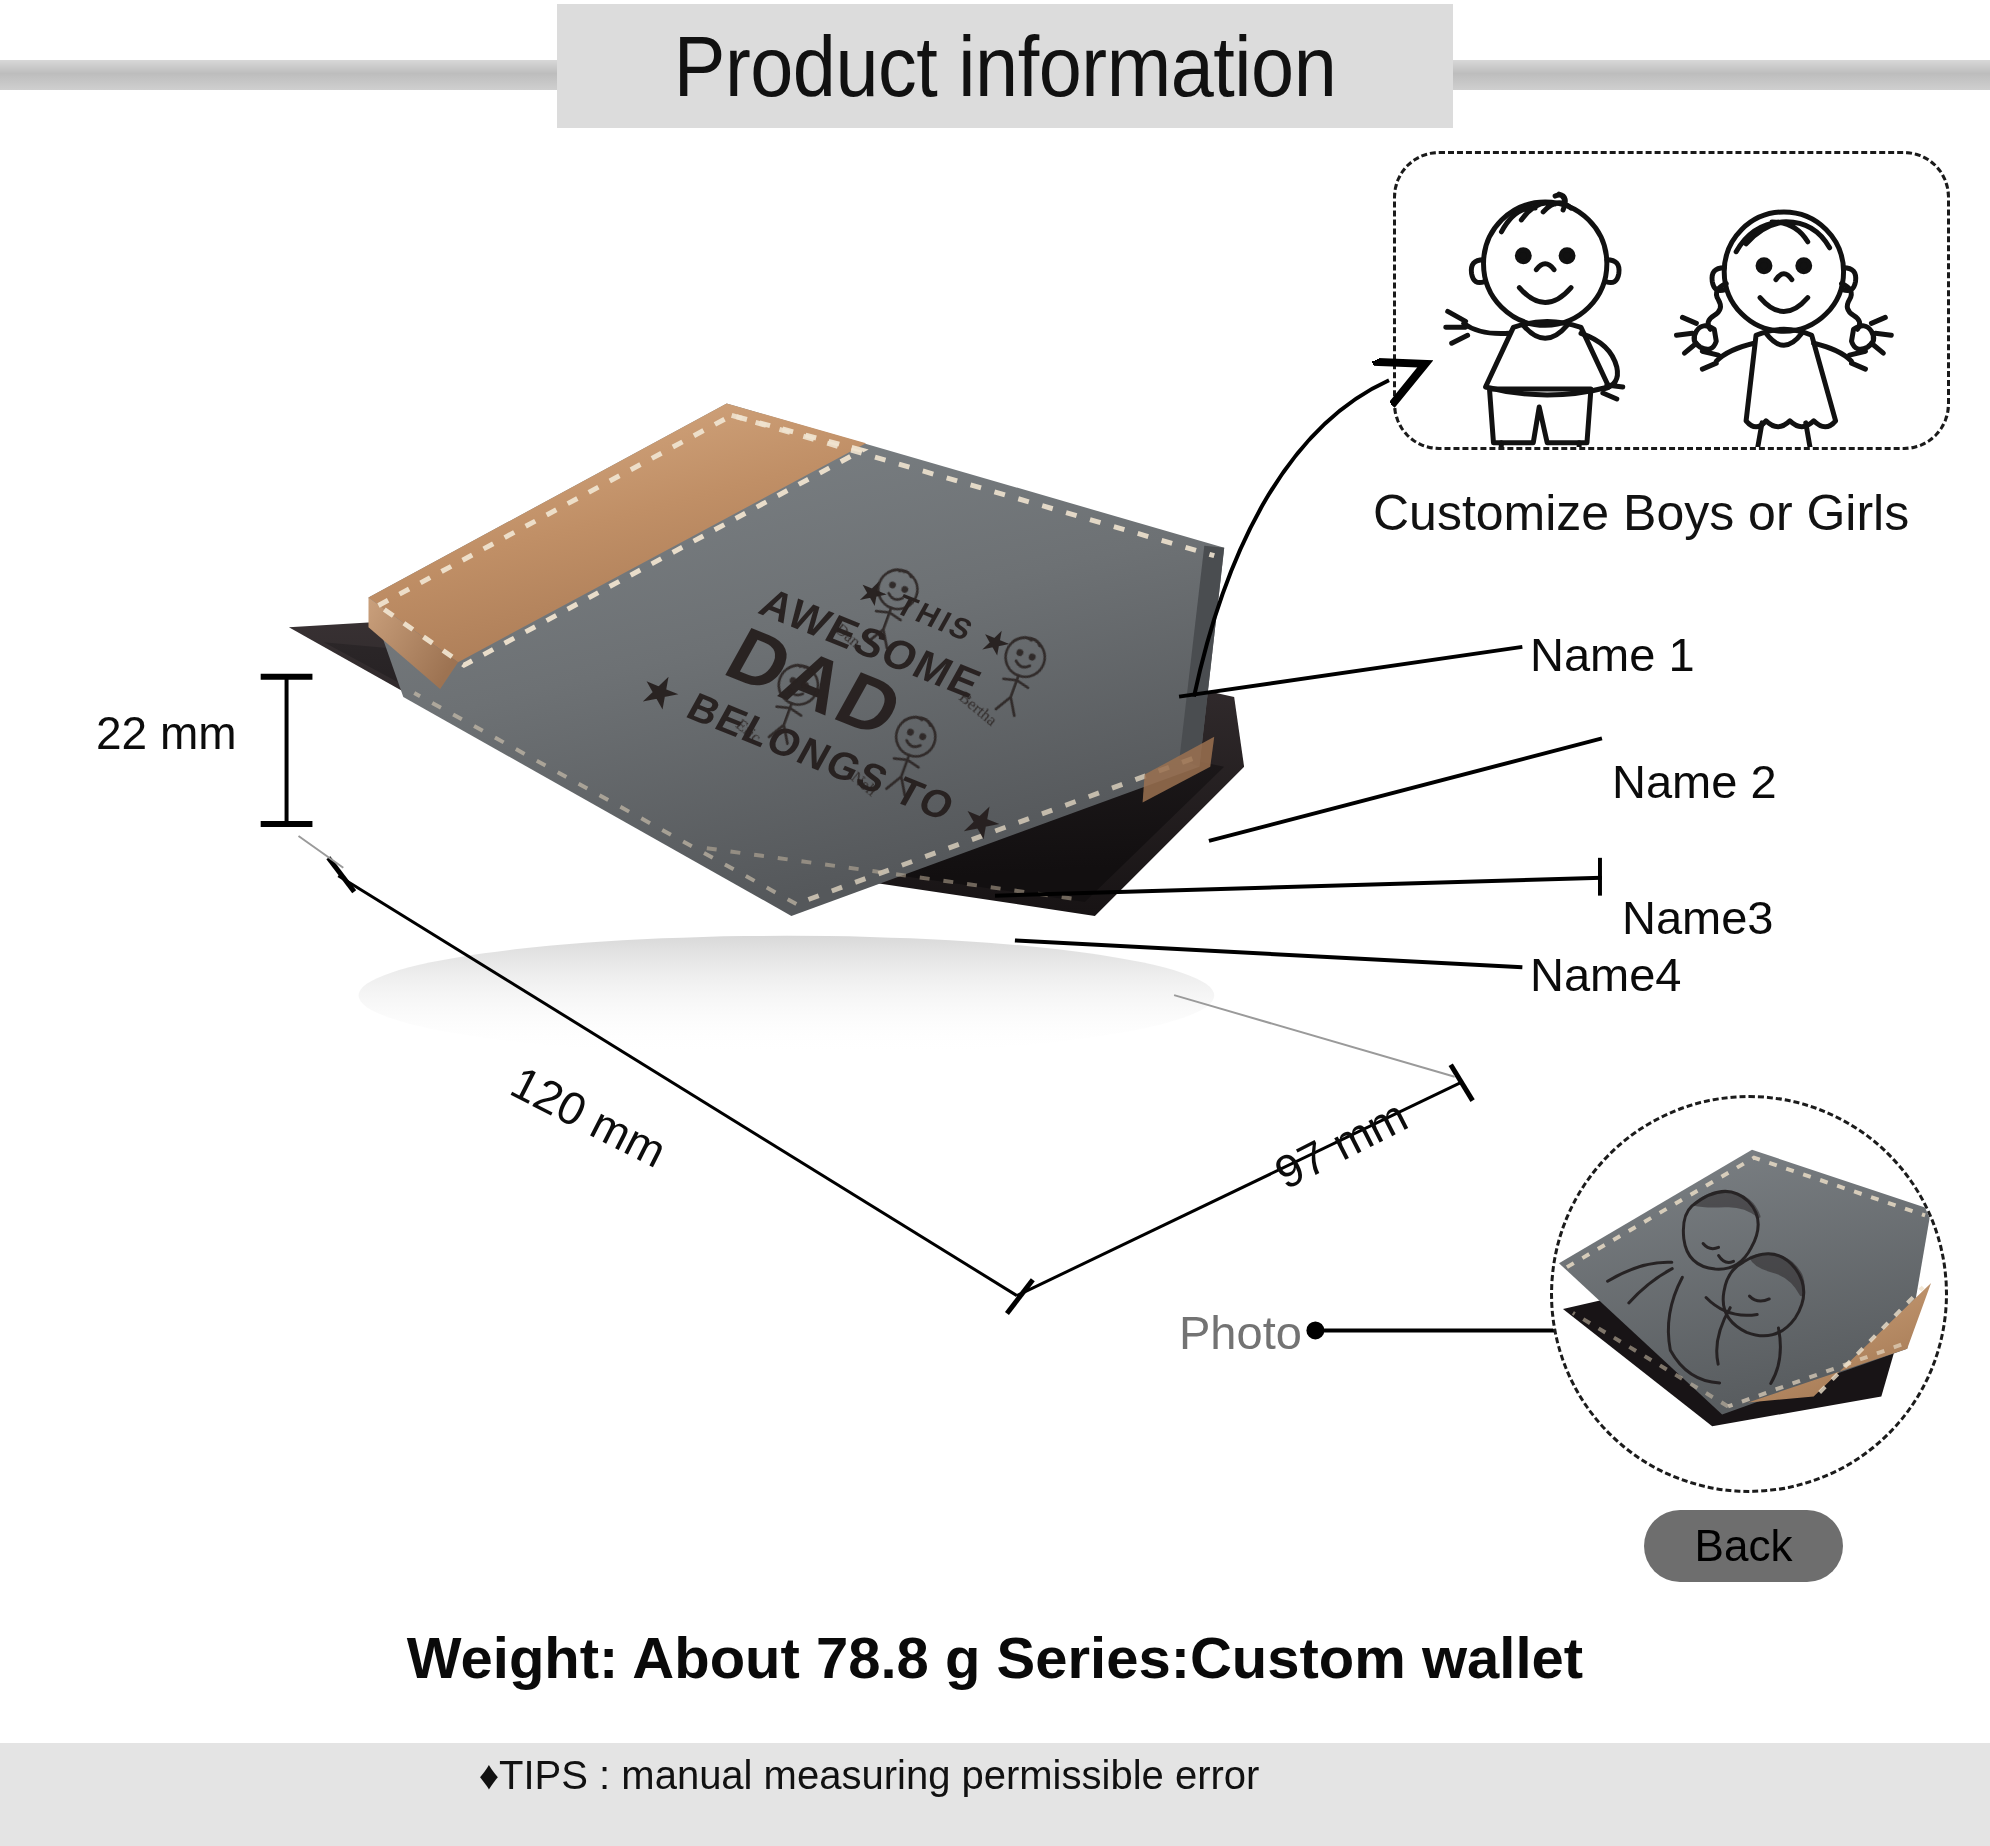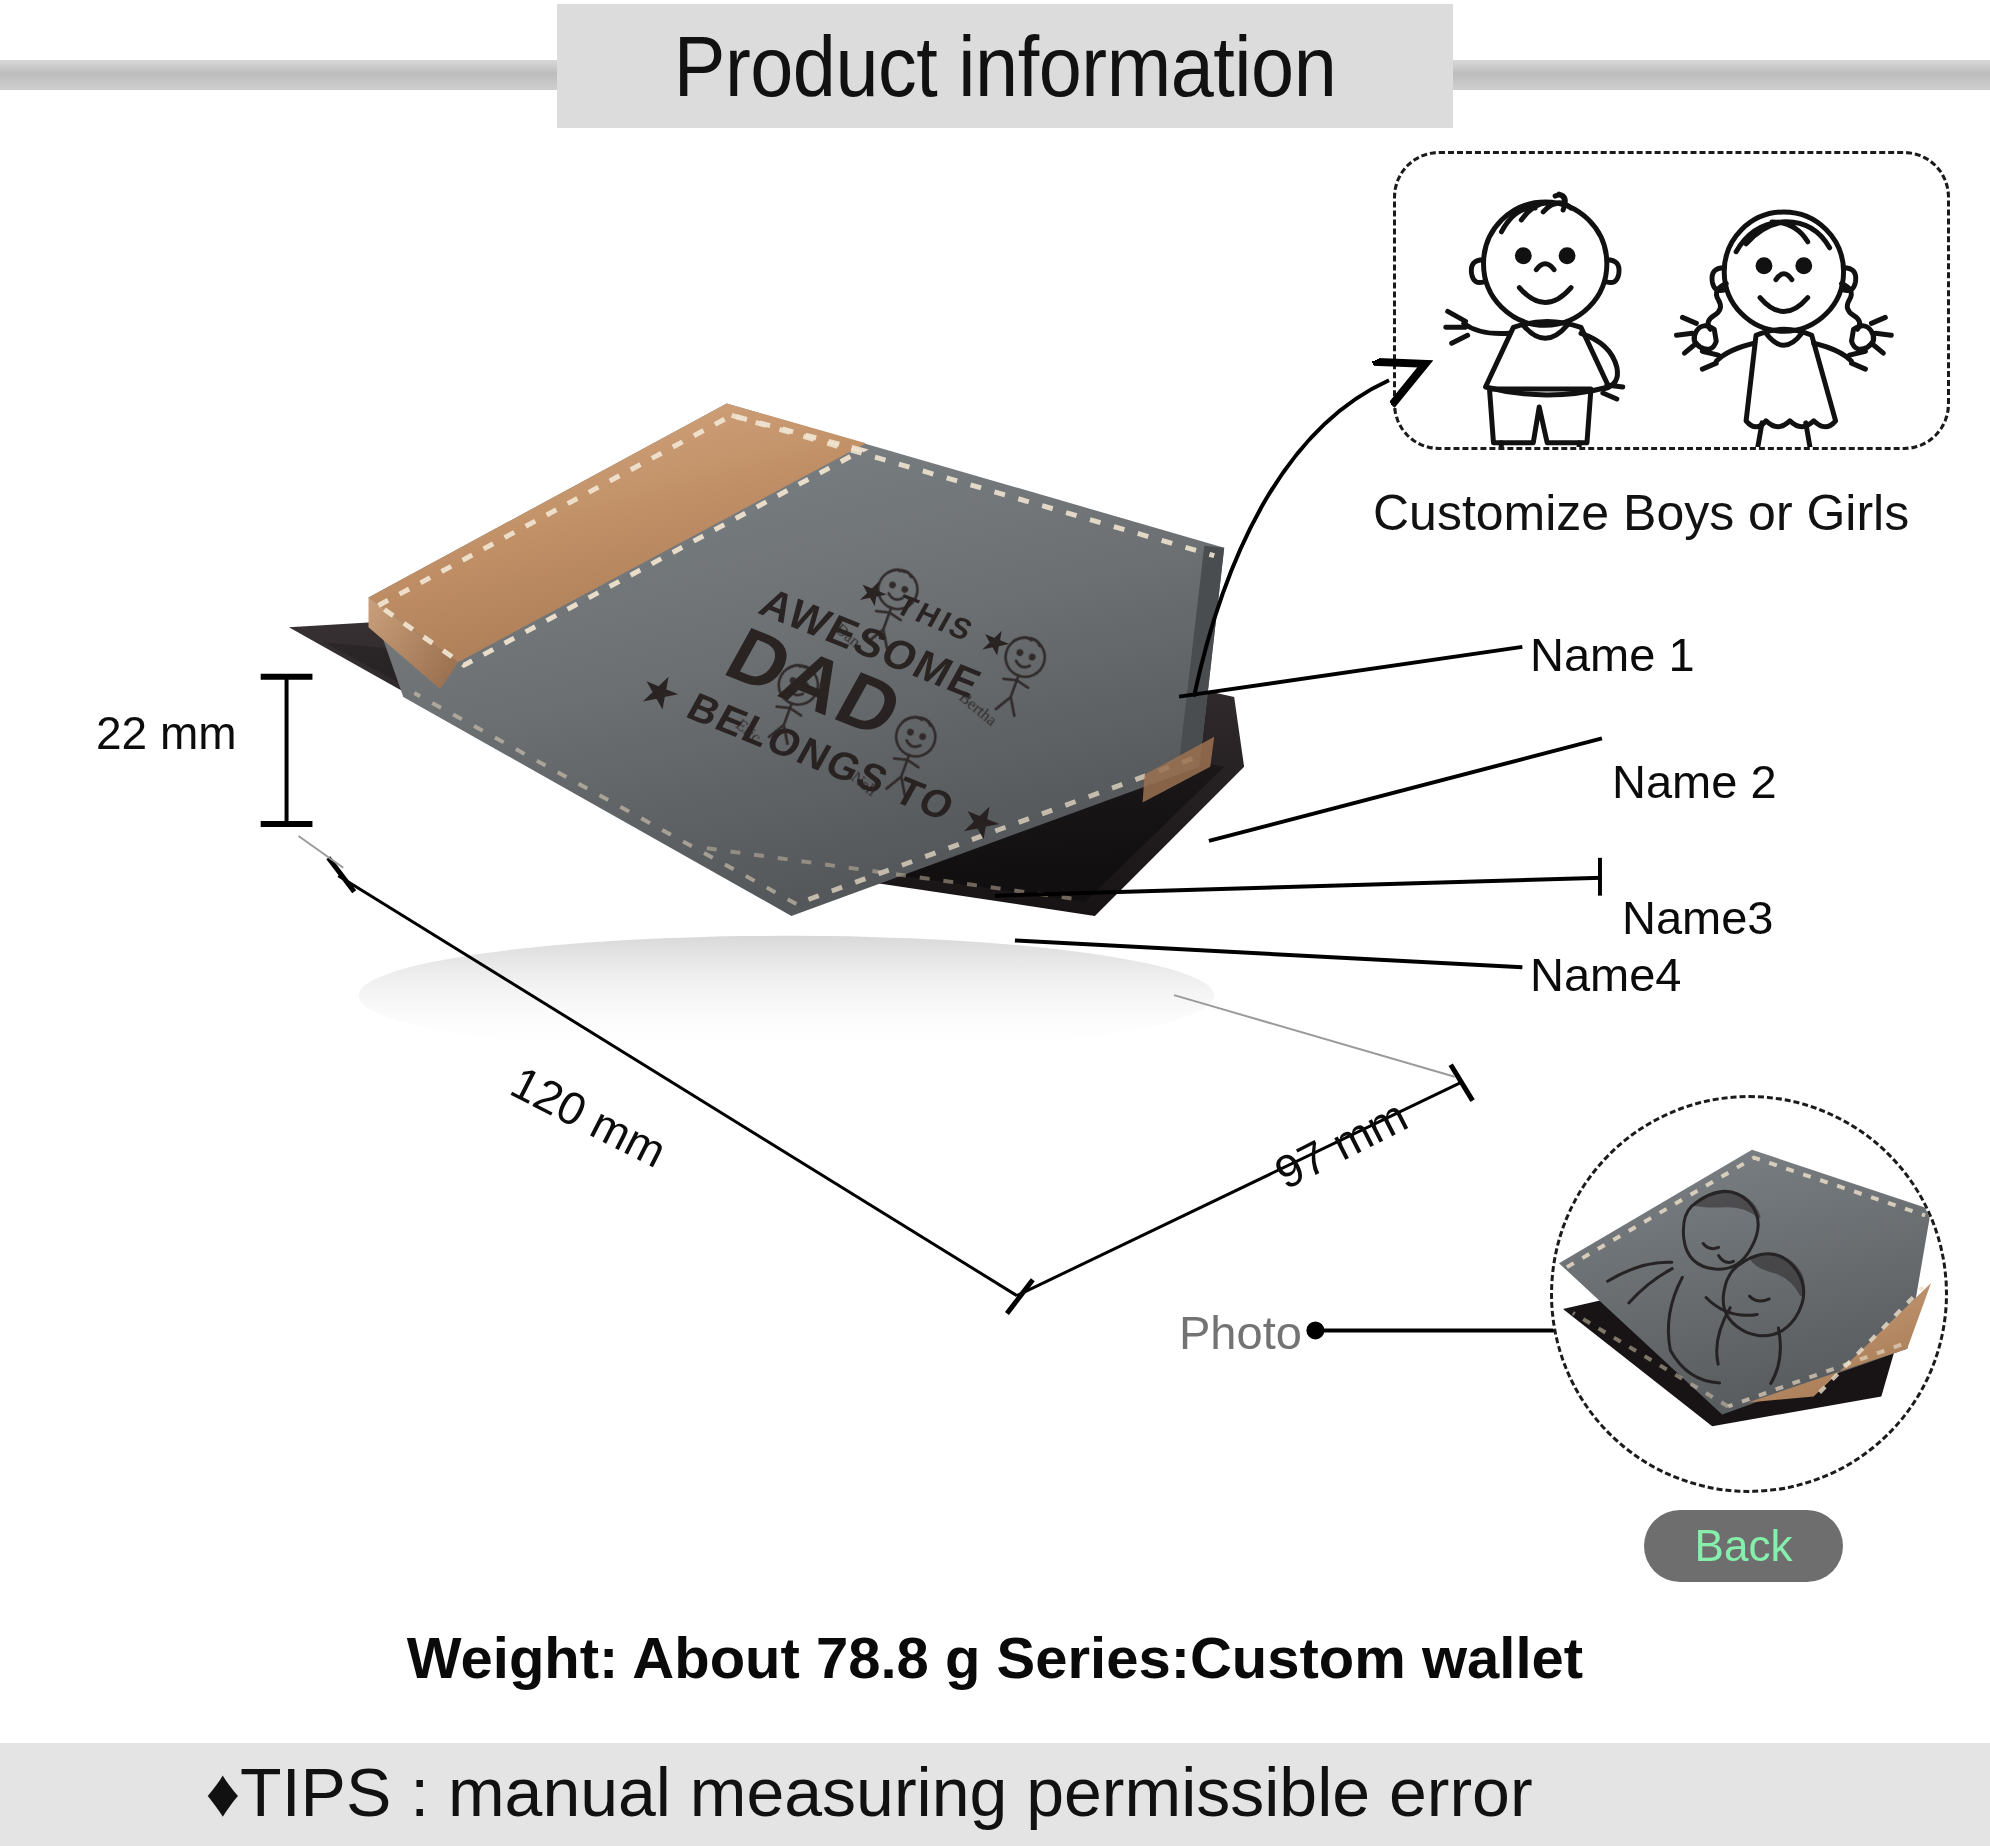--- a/index.html
+++ b/index.html
@@ -146,21 +146,21 @@
     background: #ffffff;
   }
   #back-badge {
     position: absolute;
     left: 1644px;
     top: 1510px;
     width: 199px;
     height: 72px;
     border-radius: 36px;
     background: #6e6e6e;
-    color: #86efac;
+    color: #000000;
     display: flex;
     align-items: center;
     justify-content: center;
     font-size: 44px;
     font-family: "Liberation Sans", sans-serif;
   }
 
   
   #weight-line {
     position: absolute;
@@ -181,21 +181,21 @@
     width: 1990px;
     height: 103px;
     background: #e4e4e4;
   }
   #tips-line {
     position: absolute;
     left: 0;
     top: 1753px;
     width: 1738px;
     text-align: center;
-    font-size: 68px;
+    font-size: 40px;
     color: #111111;
     font-family: "Liberation Sans Narrow", "Liberation Sans", sans-serif;
     white-space: nowrap;
   }
 
   svg { display: block; }
   .lead { stroke: #000000; stroke-width: 4; fill: none; }
 </style>
 </head>
 <body>

